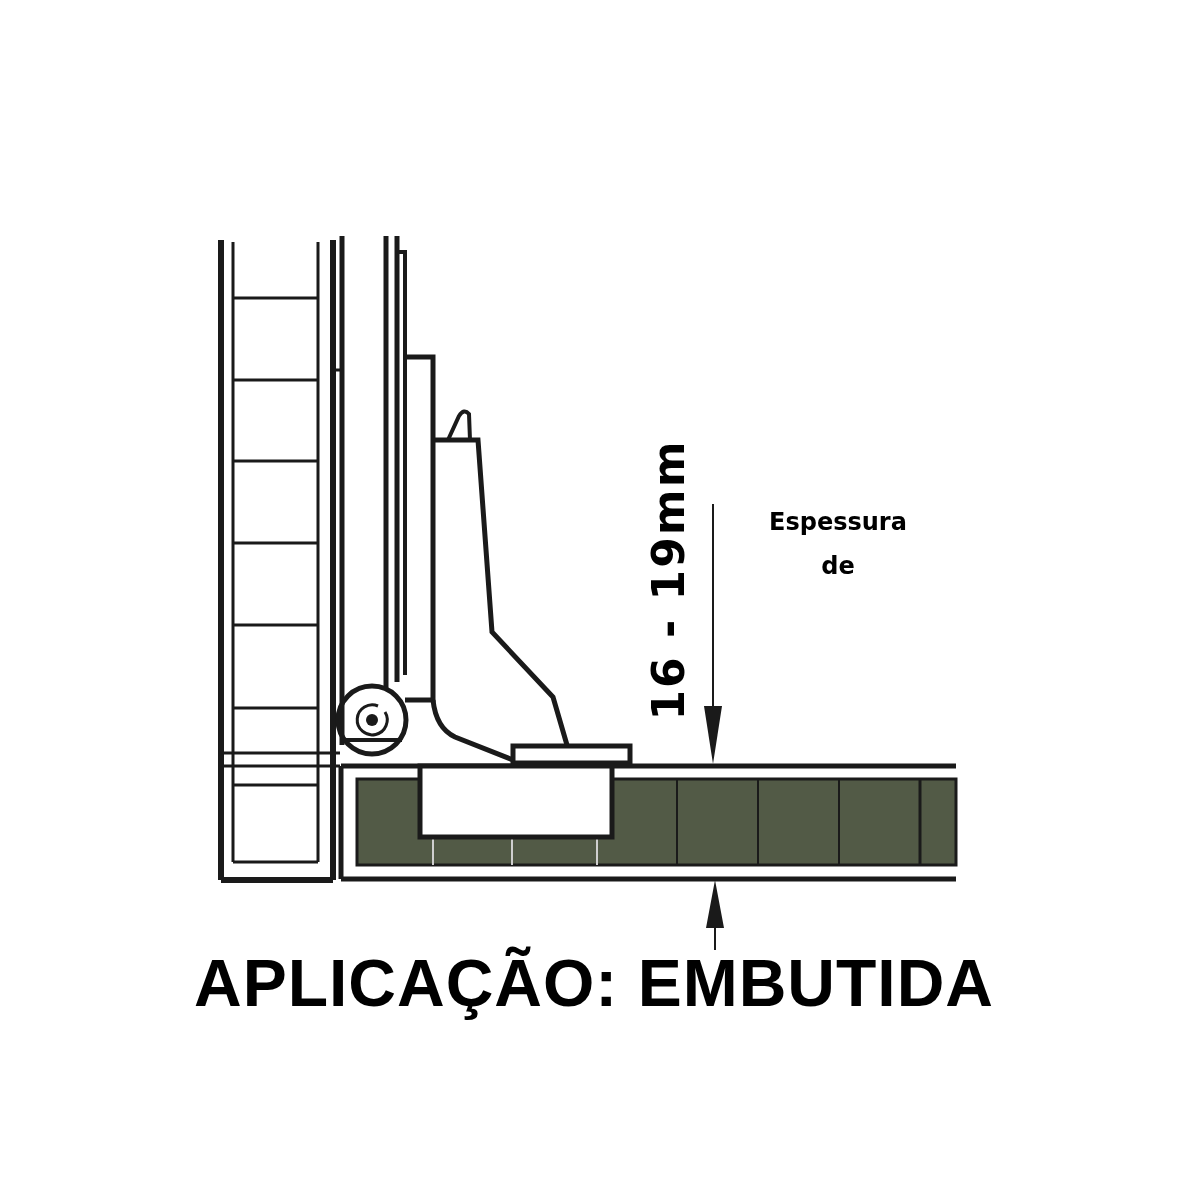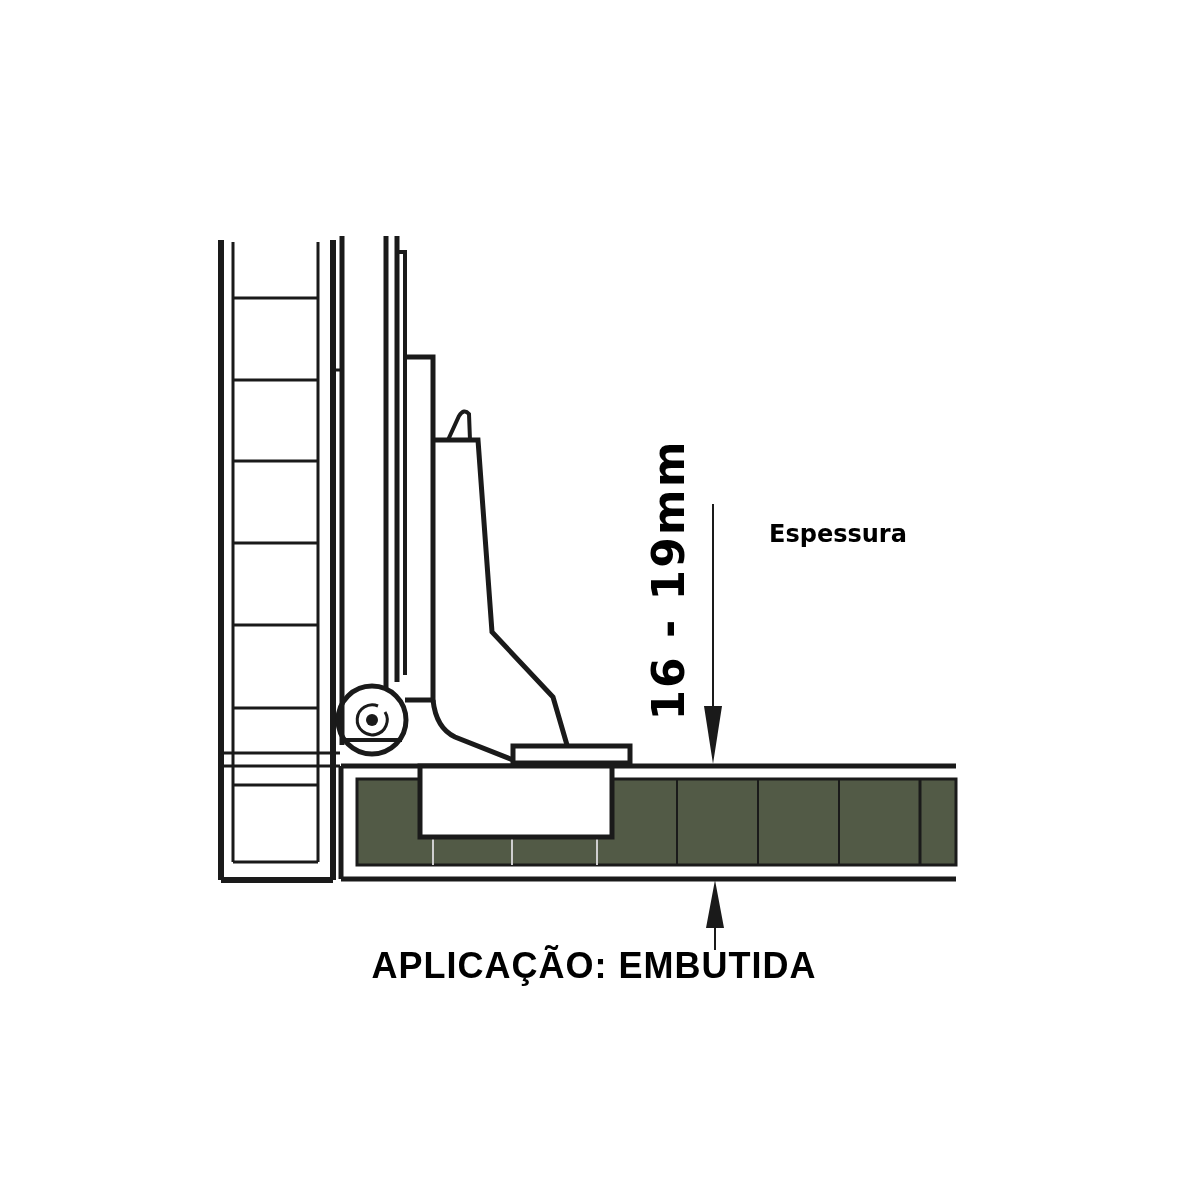--- a/index.html
+++ b/index.html
@@ -5,27 +5,27 @@
     html, body { margin: 0; padding: 0; background: #ffffff; }
     body { width: 1200px; height: 1200px; position: relative; overflow: hidden; }
     #diagram { position: absolute; left: 0; top: 0; }
     .lbl { position: absolute; color: #000; font-family: "DejaVu Sans", sans-serif; font-weight: bold; margin: 0; }
     #dim-label {
       left: 668px; top: 580px;
       transform: translate(-50%, -50%) rotate(-90deg);
       white-space: nowrap; font-size: 44px; letter-spacing: 2px;
     }
     #thick-label {
-      left: 738px; top: 512px; width: 200px;
+      left: 738px; top: 500px; width: 200px;
       text-align: center; font-size: 24px; line-height: 44px;
     }
     #thick-label span { display: block; }
     #title {
       left: 0; width: 1188px; top: 945px;
-      text-align: center; font-size: 36px; letter-spacing: 1px;
+      text-align: center; font-size: 66px; letter-spacing: 1px;
       font-family: "Liberation Sans", sans-serif;
     }
   </style>
 </head>
 <body>
 
 <svg id="diagram" width="1200" height="1200" viewBox="0 0 1200 1200" xmlns="http://www.w3.org/2000/svg">
   <g fill="none" stroke="#1a1a1a" stroke-linejoin="miter">
 
     <g>
@@ -96,15 +96,16 @@
       <line x1="715" y1="905" x2="715" y2="950" stroke-width="2"></line>
       <polygon points="706,928 724,928 715,880" fill="#1a1a1a" stroke="none"></polygon>
     </g>
   </g>
 </svg>
 
 <p id="dim-label" class="lbl">16 - 19mm</p>
 
 <div id="thick-label" class="lbl">
   <span>Espessura</span>
+  <span>de</span>
 </div>
 
 <h1 id="title" class="lbl">APLICAÇÃO: EMBUTIDA</h1>
 
 </body></html>

